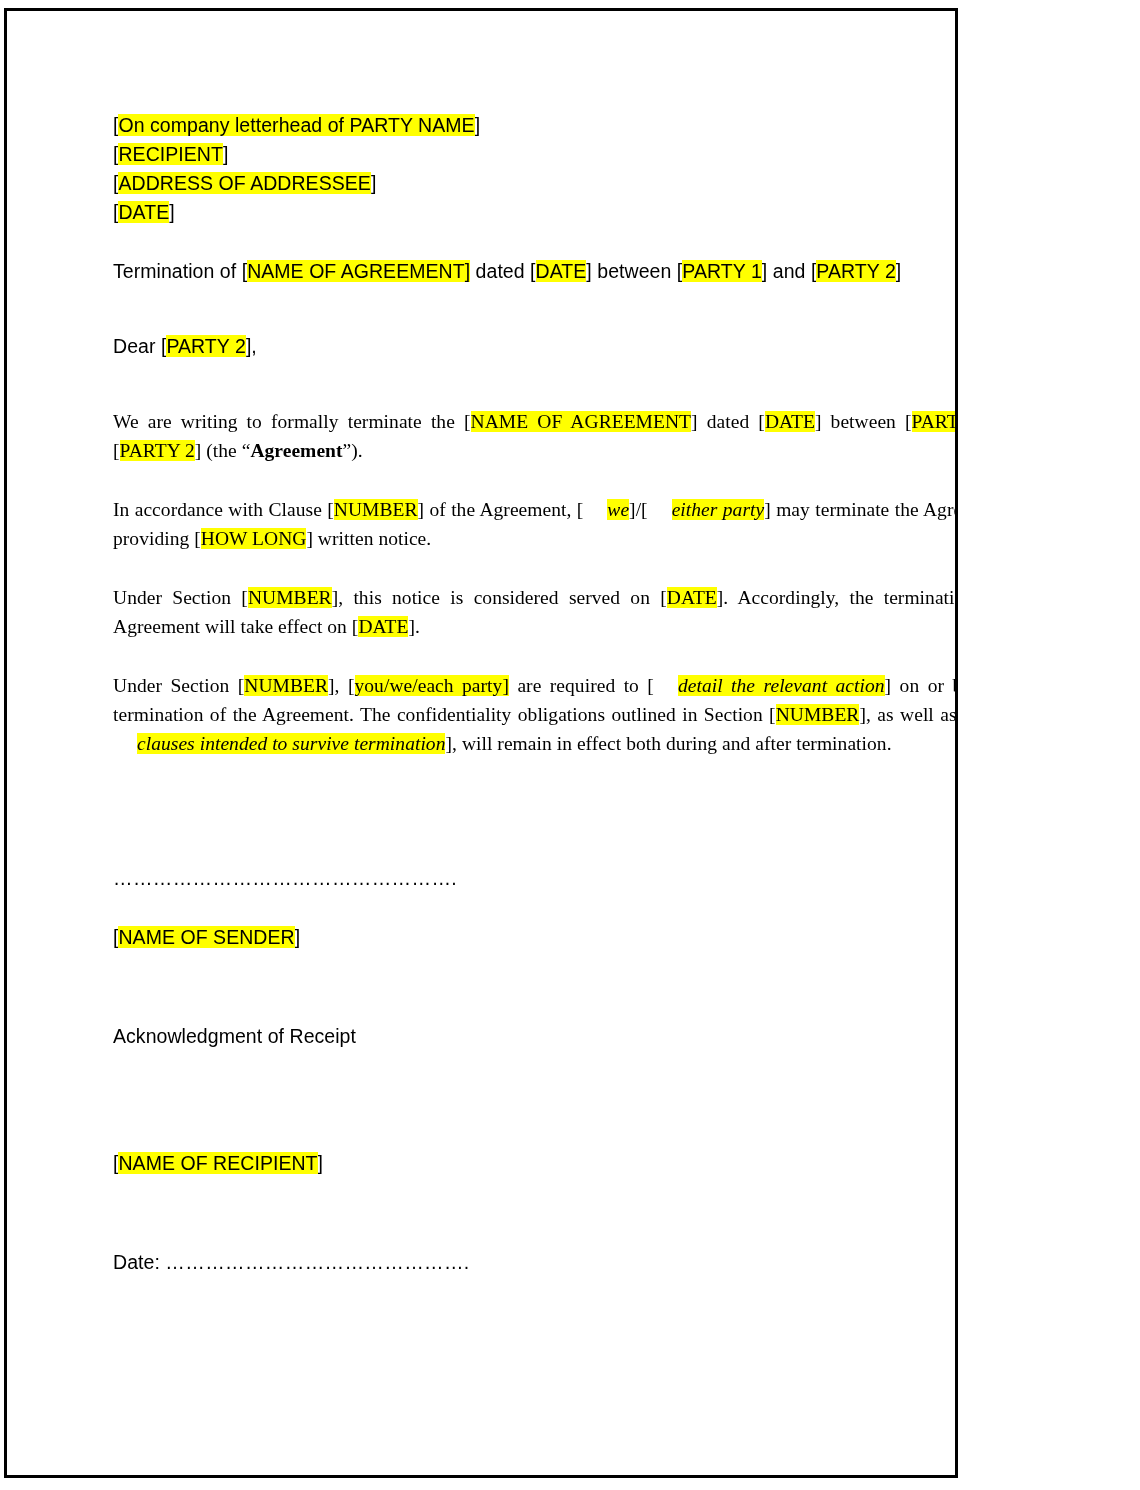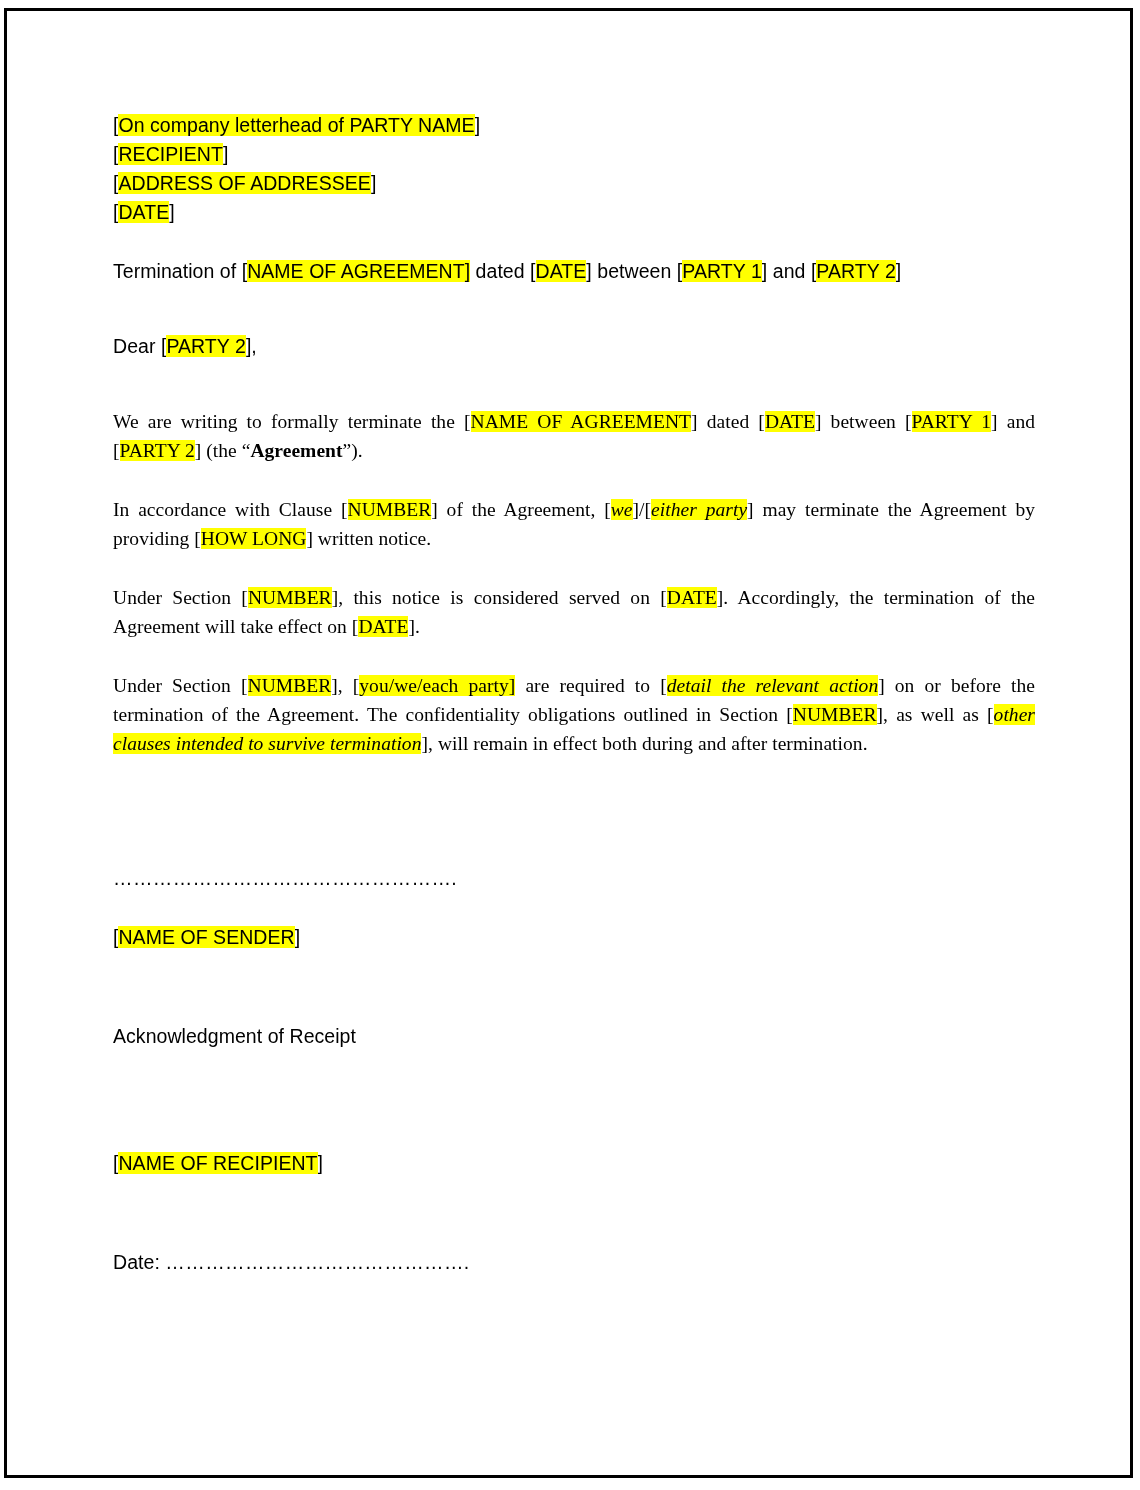--- a/index.html
+++ b/index.html
@@ -11,21 +11,21 @@
     width: 1140px;
     height: 1490px;
     font-family: "Liberation Sans", sans-serif;
     -webkit-font-smoothing: antialiased;
   }
 
   .page-frame {
     position: absolute;
     left: 4px;
     top: 8px;
-    width: 1129px;
+    width: 954px;
     height: 1470px;
     border: 3px solid #000000;
     box-sizing: border-box;
     background: #ffffff;
     overflow: hidden;
   }
 
   .doc-body {
     position: absolute;
     left: 106px;
@@ -49,21 +49,21 @@
   }
 
   .para {
     text-align: justify;
     text-justify: inter-word;
     margin: 0;
     font-family: Liberation Serif, serif;
   }
 
   .bold { font-weight: bold; }
-  .ital { font-style: italic; }
+  .ital { font-style: italic; margin-left: 24px; }
 
   
   .hl {
     position: relative;
     z-index: 1;
     display: inline;
     background-image: linear-gradient(#ffff00, #ffff00);
     background-repeat: no-repeat;
     background-position: 0 -3px;
     background-size: 100% 48px;

